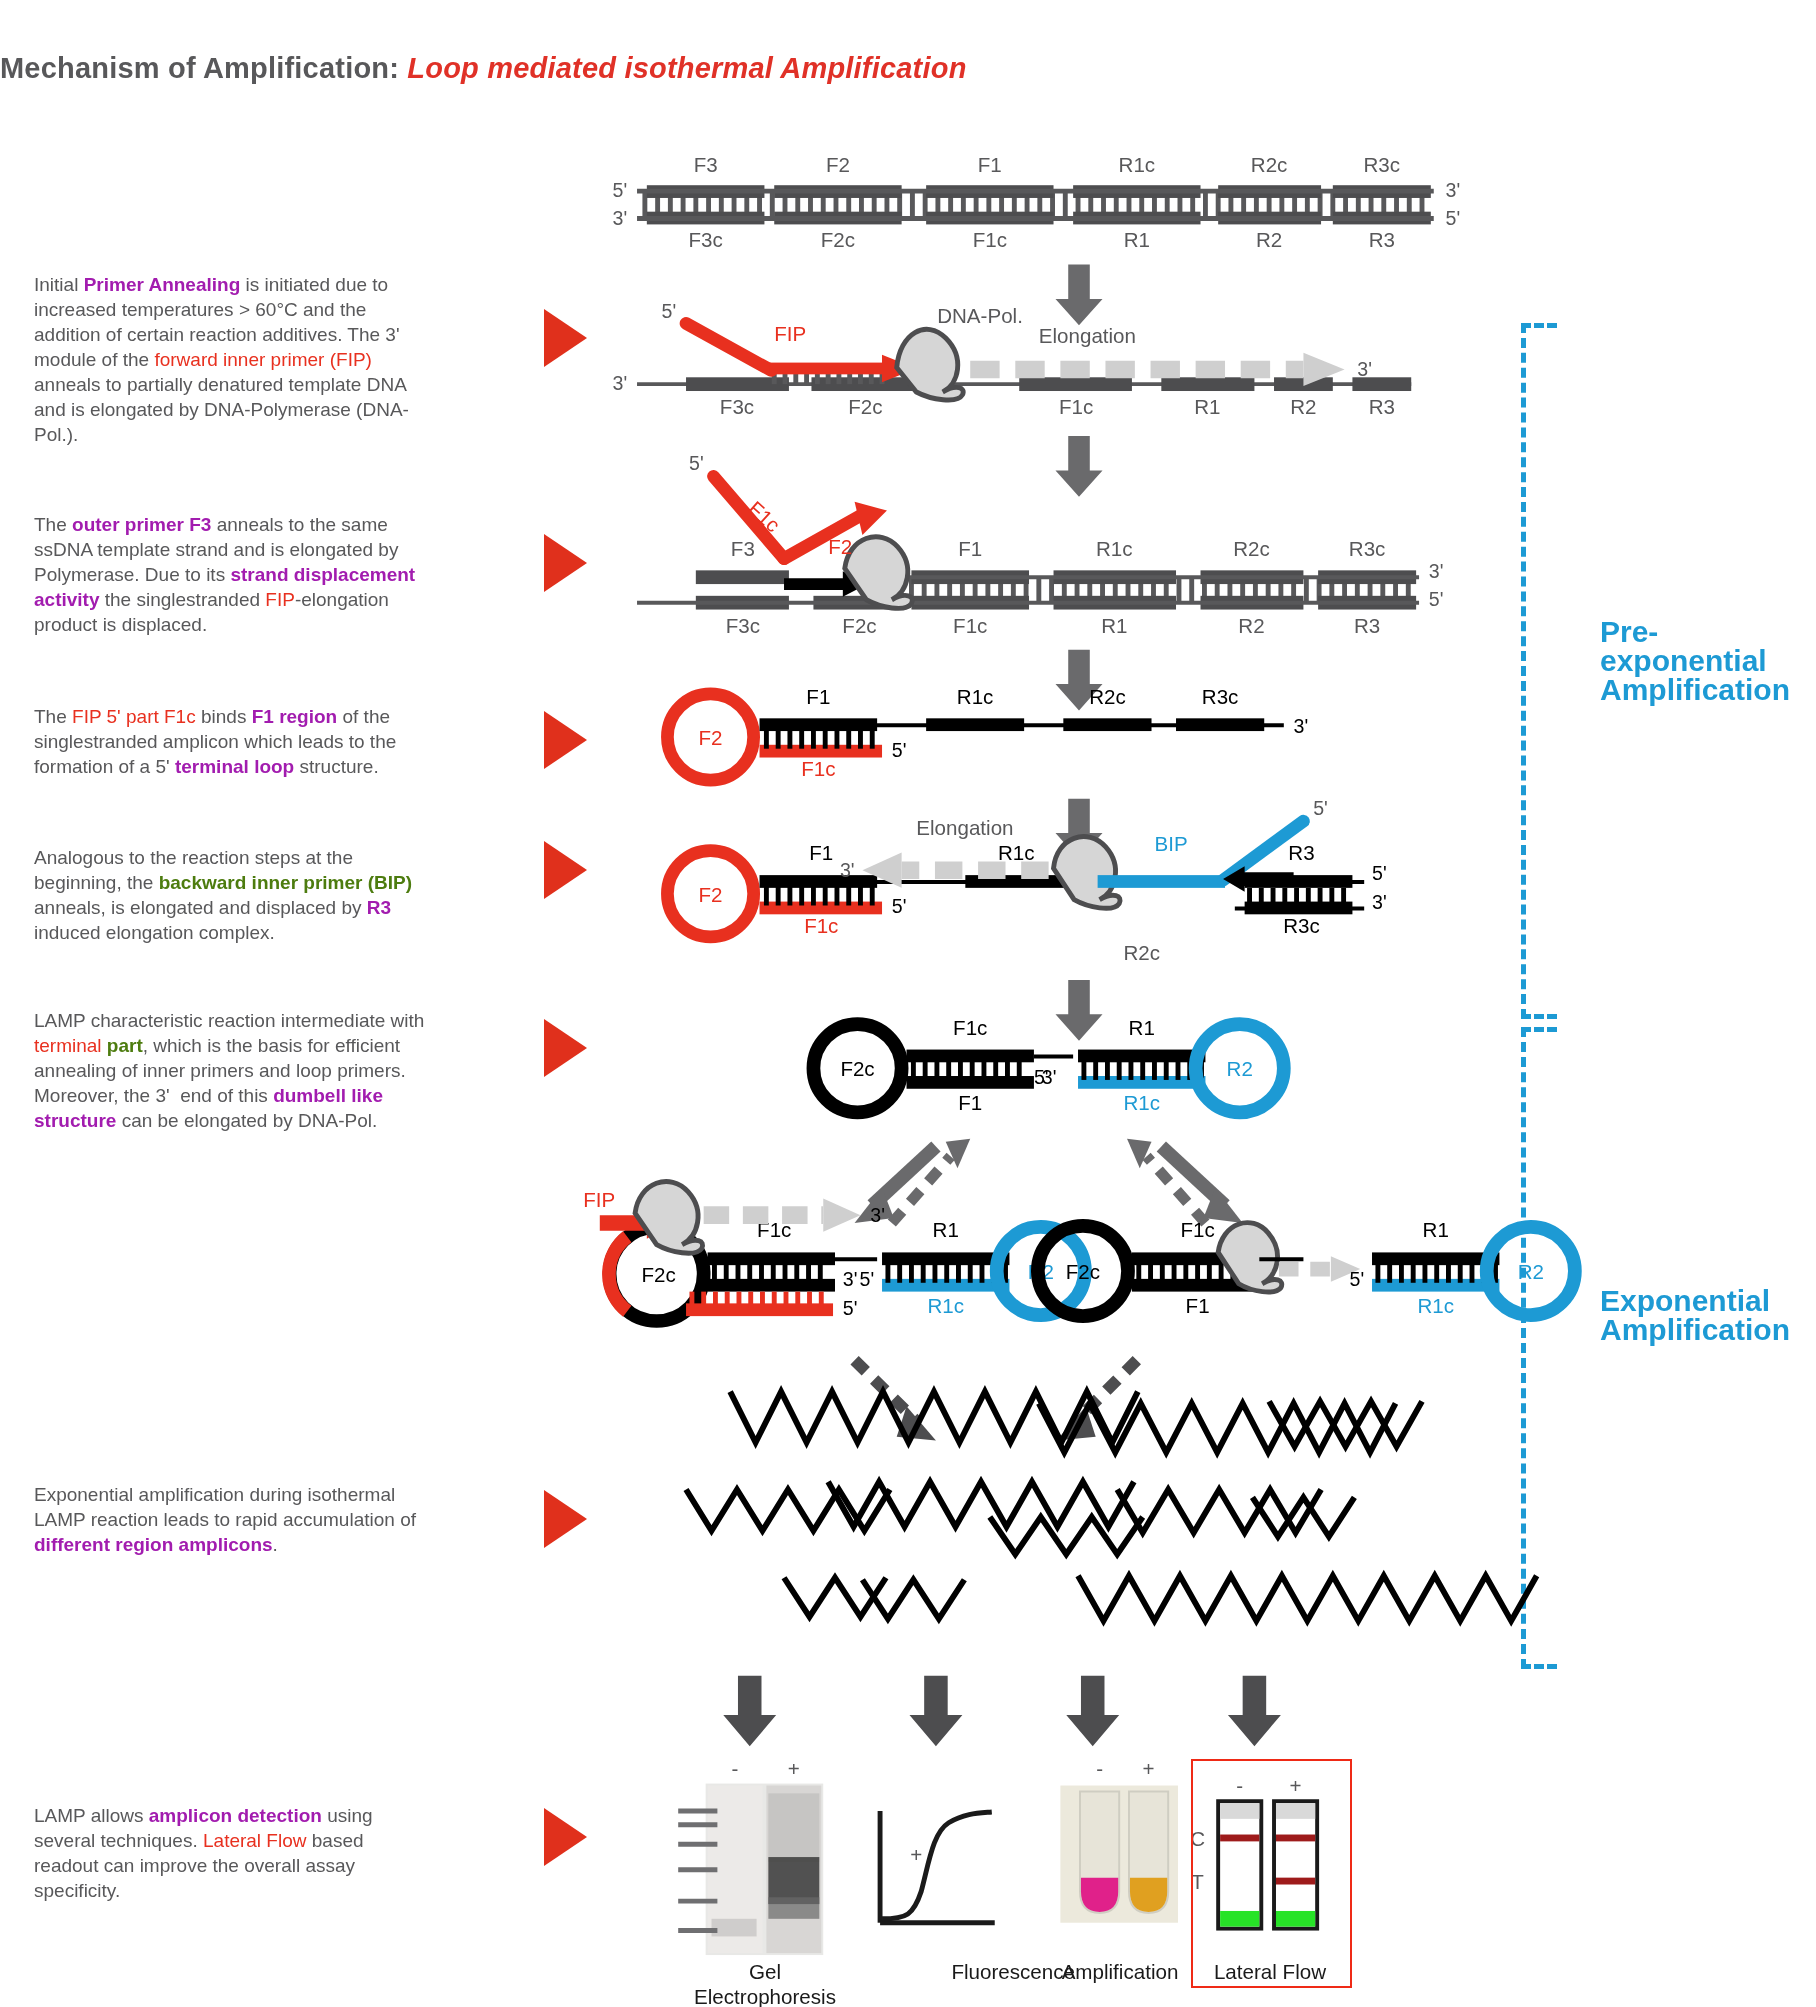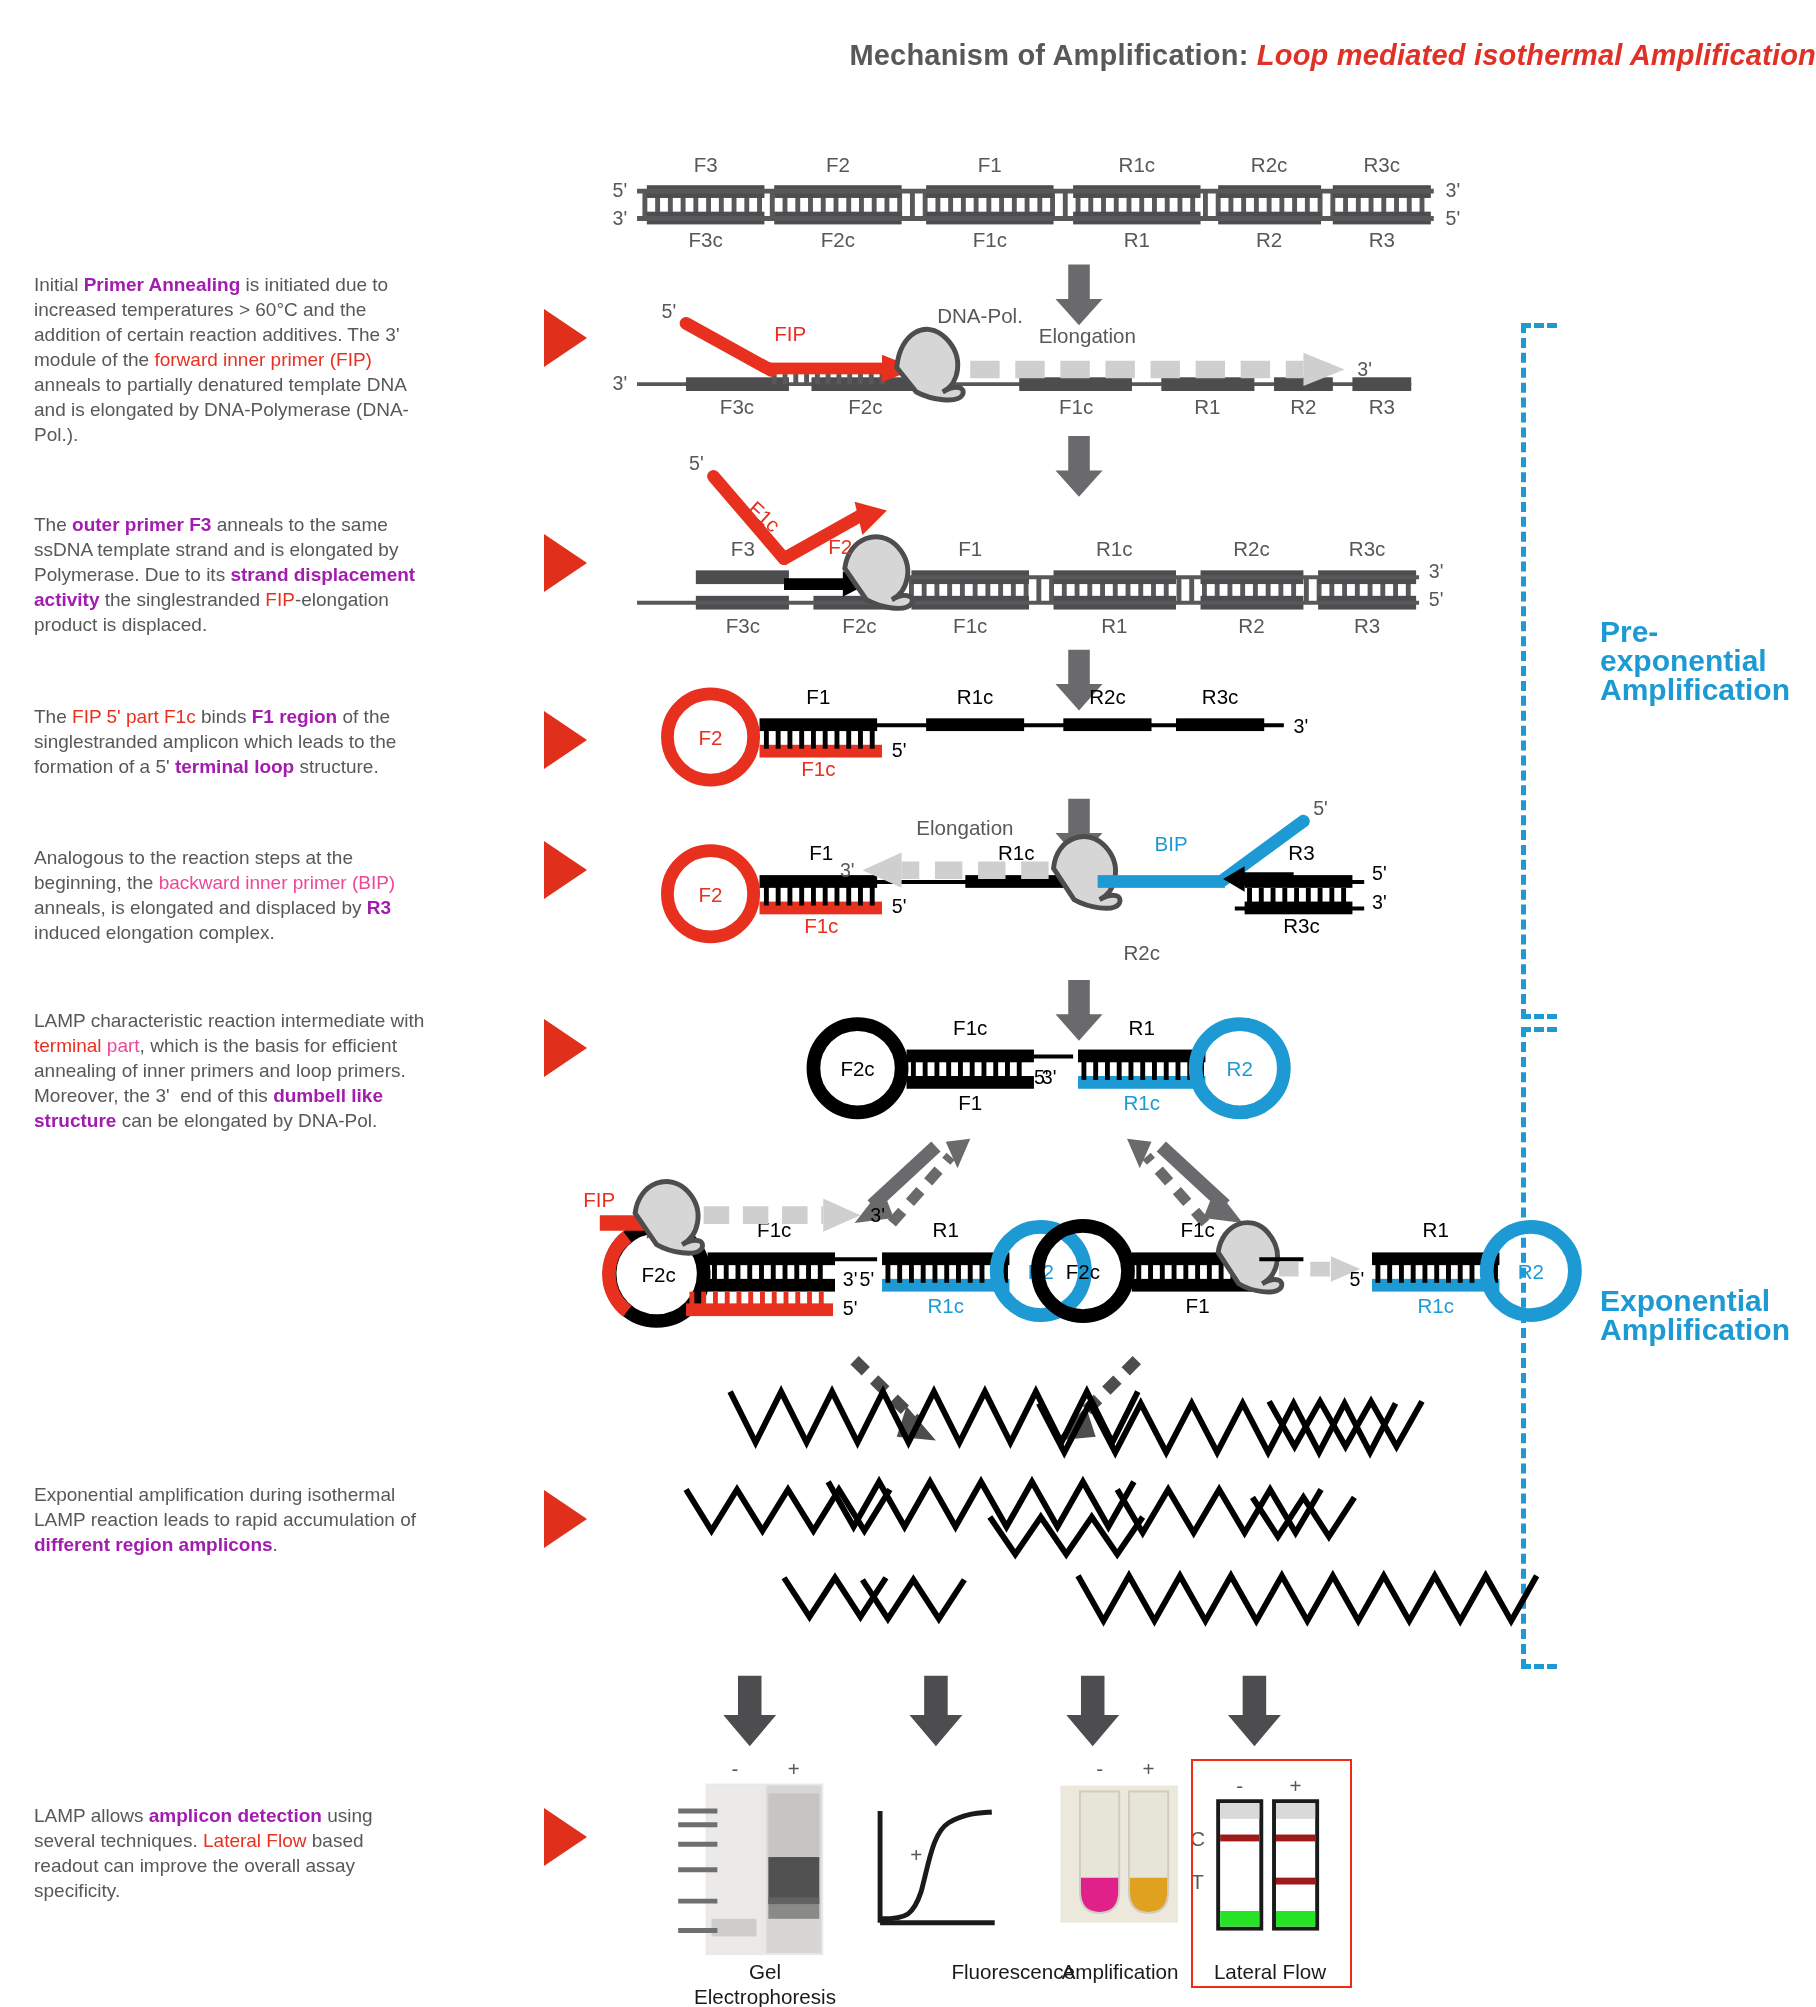--- a/index.html
+++ b/index.html
@@ -9,34 +9,34 @@
     color:#58585a;
     width:1816px;
     height:2007px;
     position:relative;
     overflow:hidden;
   }
   .page{position:relative;width:1816px;height:2007px;}
 
   
   #title{
-    position:absolute; top:39px; left:0; width:1816px;
-    text-align:right; font-size:29px; font-weight:bold;
+    position:absolute; top:52px; left:0; width:1816px;
+    text-align:left; font-size:29px; font-weight:bold;
     color:#58585a; letter-spacing:0.2px;
   }
   #title .accent{color:#e03127; font-style:italic;}
 
   
   .step-text{
     position:absolute; left:34px; width:392px;
     font-size:19px; line-height:25px; color:#58585a;
   }
   .step-text b{font-weight:bold;color:#a21caf;}
   .red{color:#e8301f;}
-  .blue{color:#ec4899; font-weight:normal;margin-top:23px;}
+  .blue{color:#4d7c0f; font-weight:bold;margin-top:23px;}
 
   
   .tri{
     position:absolute; width:0;height:0;
     border-top:29px solid transparent;
     border-bottom:29px solid transparent;
     border-left:43px solid #e0301c;
   }
 
   

